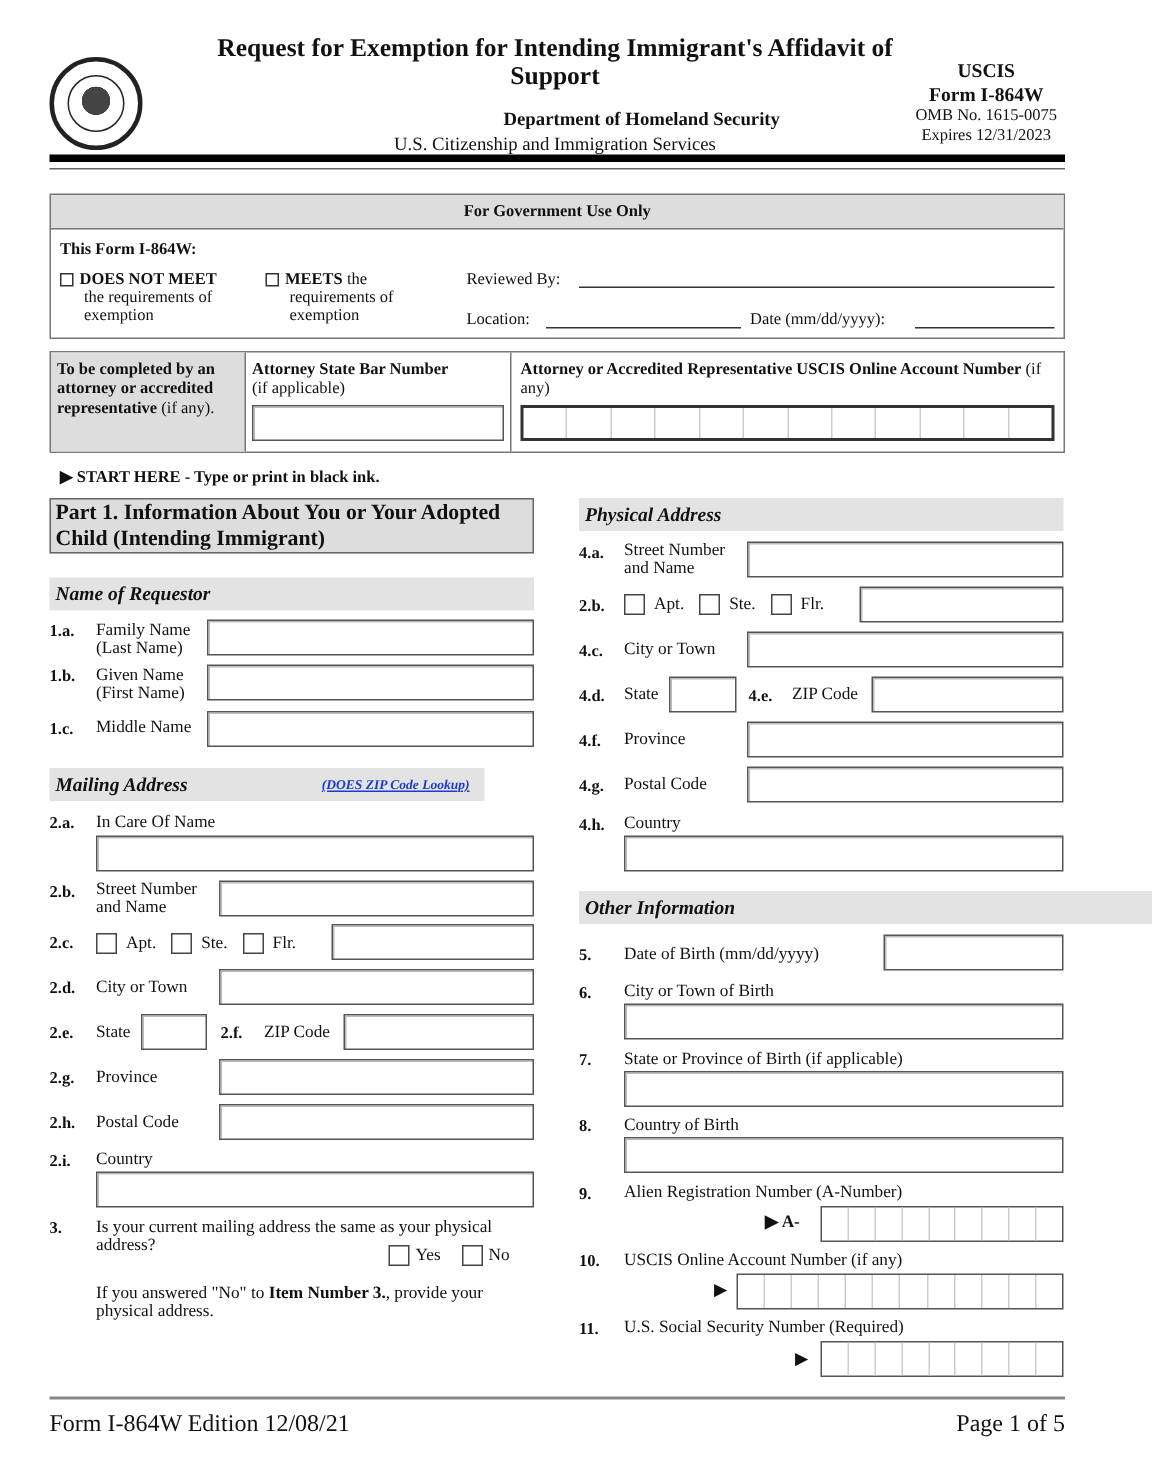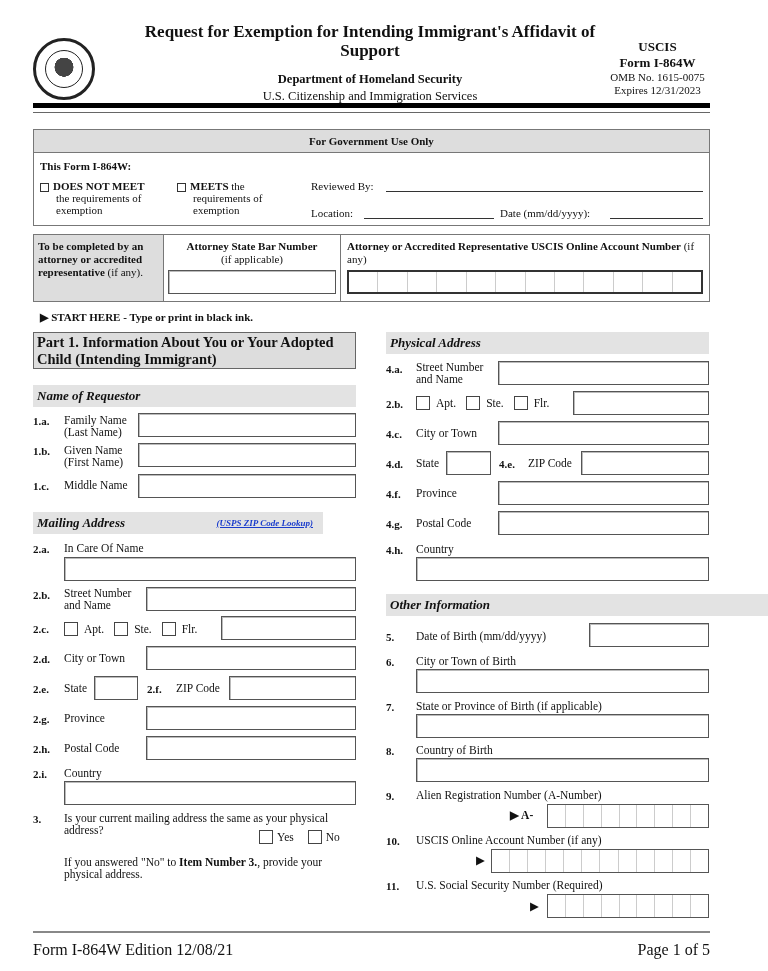--- a/index.html
+++ b/index.html
@@ -1,35 +1,35 @@
 <!DOCTYPE html>
 <html><head>
 <meta charset="utf-8">
 <style>
   * { box-sizing: border-box; margin: 0; padding: 0; }
   body { width: 768px; height: 971px; background: #fff; font-family: "Liberation Serif", serif; color: #111; position: relative; overflow: hidden; }
   .abs { position: absolute; }
   .seal { left: 33px; top: 38px; width: 62px; height: 62px; border-radius: 50%; border: 3px solid #222; background: #fff; }
   .seal .inner { position: absolute; left: 9px; top: 9px; width: 38px; height: 38px; border-radius: 50%; border: 1px solid #222; background: radial-gradient(circle at 50% 45%, #444 0 35%, #fff 36%); }
   .title { left: 140px; top: 22px; width: 460px; text-align: center; font-weight: bold; font-size: 17px; line-height: 19px; }
-  .dept { left: 220px; top: 72px; width: 300px; text-align: center; font-weight: bold; font-size: 12.5px; }
+  .dept { left: 220px; top: 72px; width: 300px; text-align: right; font-weight: bold; font-size: 12.5px; }
   .agency { left: 220px; top: 89px; width: 300px; text-align: center; font-size: 12.5px; }
   .uscis { left: 600px; top: 39px; width: 115px; text-align: center; font-weight: bold; font-size: 13px; line-height: 16px; }
   .omb { left: 600px; top: 71px; width: 115px; text-align: center; font-size: 11px; line-height: 13px; }
   .rule-thick { left: 33px; top: 103px; width: 677px; height: 5px; background: #000; }
   .rule-thin { left: 33px; top: 112px; width: 677px; height: 1px; background: #666; }
   .gov { left: 33px; top: 129px; width: 677px; height: 97px; border: 1px solid #777; }
   .gov-head { height: 23px; background: #ddd; border-bottom: 1px solid #777; text-align: center; font-weight: bold; font-size: 11px; line-height: 22px; }
   .small { font-size: 11px; line-height: 12px; }
   .cb-sq { display: inline-block; width: 9px; height: 9px; border: 1px solid #333; vertical-align: middle; margin-right: 4px; }
   .line { position: absolute; border-bottom: 1px solid #333; height: 1px; }
   .att { left: 33px; top: 234px; width: 677px; height: 68px; border: 1px solid #777; display: flex; }
   .att .c1 { width: 130px; background: #ddd; border-right: 1px solid #777; padding: 5px 4px; font-weight: bold; font-size: 11px; line-height: 13px; }
   .att .c2 { width: 135px; border-right: 1px solid #777; padding: 5px 6px; font-weight: bold; font-size: 11px; line-height: 13px; display: flex; }
-  .att .c3 { width: 177px; border-right: 1px solid #777; padding: 5px 4px; font-size: 11px; line-height: 13px; text-align: center; }
+  .att .c3 { width: 177px; border-right: 1px solid #777; padding: 5px 4px; font-size: 11px; line-height: 13px; }
   .att .c4 { flex: 1; padding: 5px 6px; font-size: 11px; line-height: 13px; }
   .box { border: 1px solid #555; background: #fff; box-shadow: inset 1px 1px 0 #bbb; }
   .bigcb { width: 14px; height: 14px; border: 1px solid #444; display: inline-block; flex: none; margin-right: 8px; }
   .cells { display: flex; border: 2px solid #333; height: 24px; }
   .cells span { flex: 1; border-right: 1px solid #ccc; }
   .cells span:last-child { border-right: none; }
   .cells.thin { border: 1px solid #555; }
   .start { left: 40px; top: 311px; font-size: 11px; font-weight: bold; }
   .part { left: 33px; top: 332px; width: 323px; height: 37px; background: #ddd; border: 1px solid #666; padding: 1px 3px; font-weight: bold; font-size: 14.5px; line-height: 17px; }
   .sec { background: #e3e3e3; height: 22px; font-weight: bold; font-style: italic; font-size: 13px; line-height: 22px; padding-left: 4px; }
@@ -116,21 +116,21 @@
 <div class="abs num" style="left:33px;top:445px;">1.b.</div>
 <div class="abs lbl" style="left:64px;top:444px;width:70px;">Given Name (First Name)</div>
 <div class="abs box" style="left:138px;top:443px;width:218px;height:24px;"></div>
 
 <div class="abs num" style="left:33px;top:480px;">1.c.</div>
 <div class="abs lbl" style="left:64px;top:479px;">Middle Name</div>
 <div class="abs box" style="left:138px;top:474px;width:218px;height:24px;"></div>
 
 <div class="abs sec" style="left:33px;top:512px;width:290px;">
   <span>Mailing Address</span>
-  <span class="link abs" style="right:10px;top:0;">(USPS ZIP Code Lookup)</span>
+  <span class="link abs" style="right:10px;top:0;">(DOES ZIP Code Lookup)</span>
 </div>
 
 <div class="abs num" style="left:33px;top:543px;">2.a.</div>
 <div class="abs lbl" style="left:64px;top:542px;">In Care Of Name</div>
 <div class="abs box" style="left:64px;top:557px;width:292px;height:24px;"></div>
 
 <div class="abs num" style="left:33px;top:589px;">2.b.</div>
 <div class="abs lbl" style="left:64px;top:587px;width:80px;">Street Number and Name</div>
 <div class="abs box" style="left:146px;top:587px;width:210px;height:24px;"></div>
 

